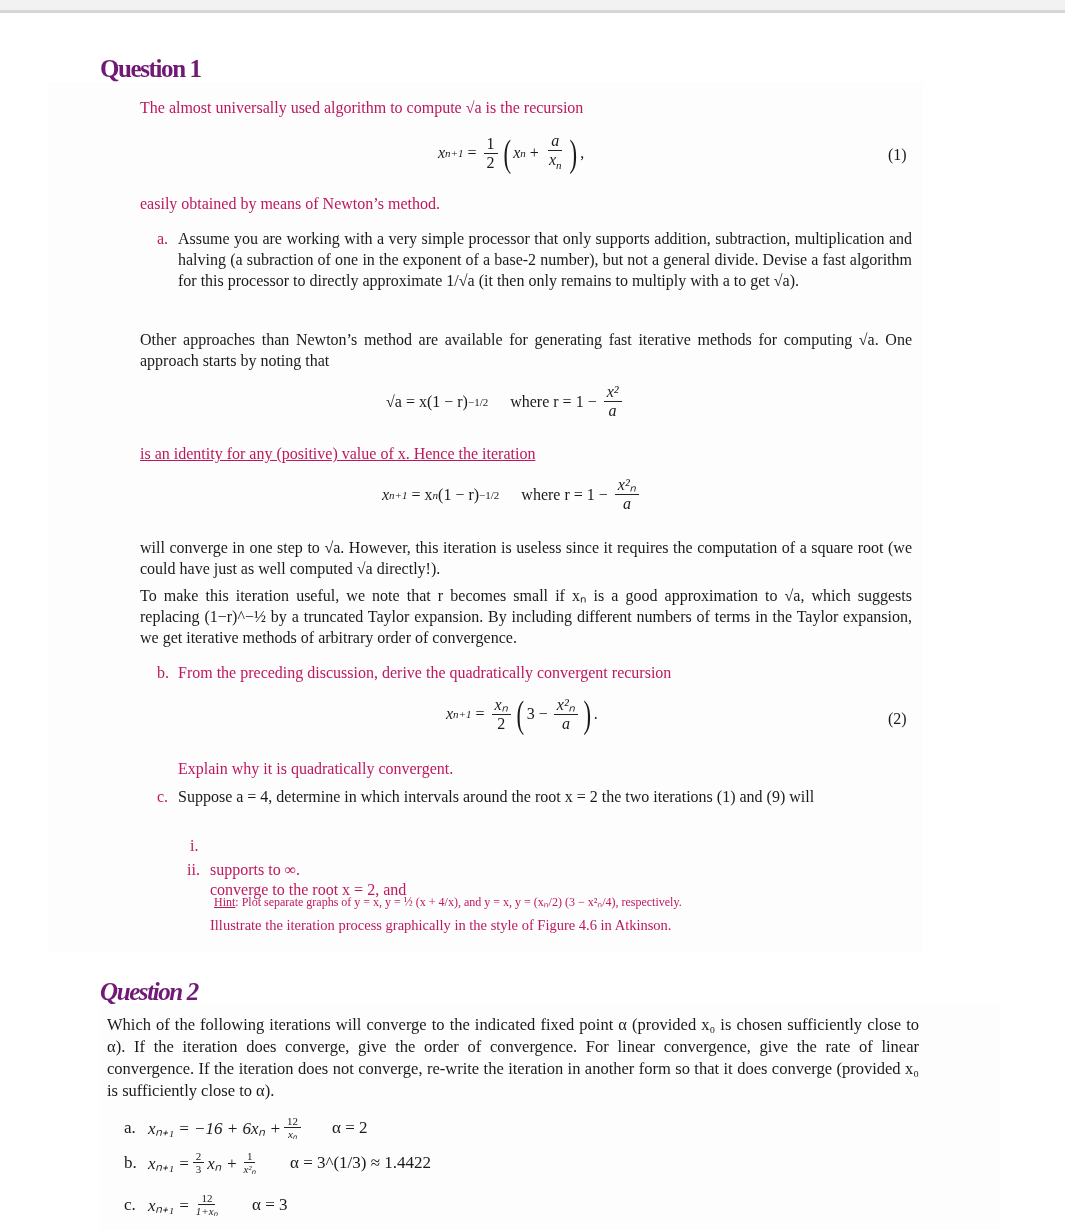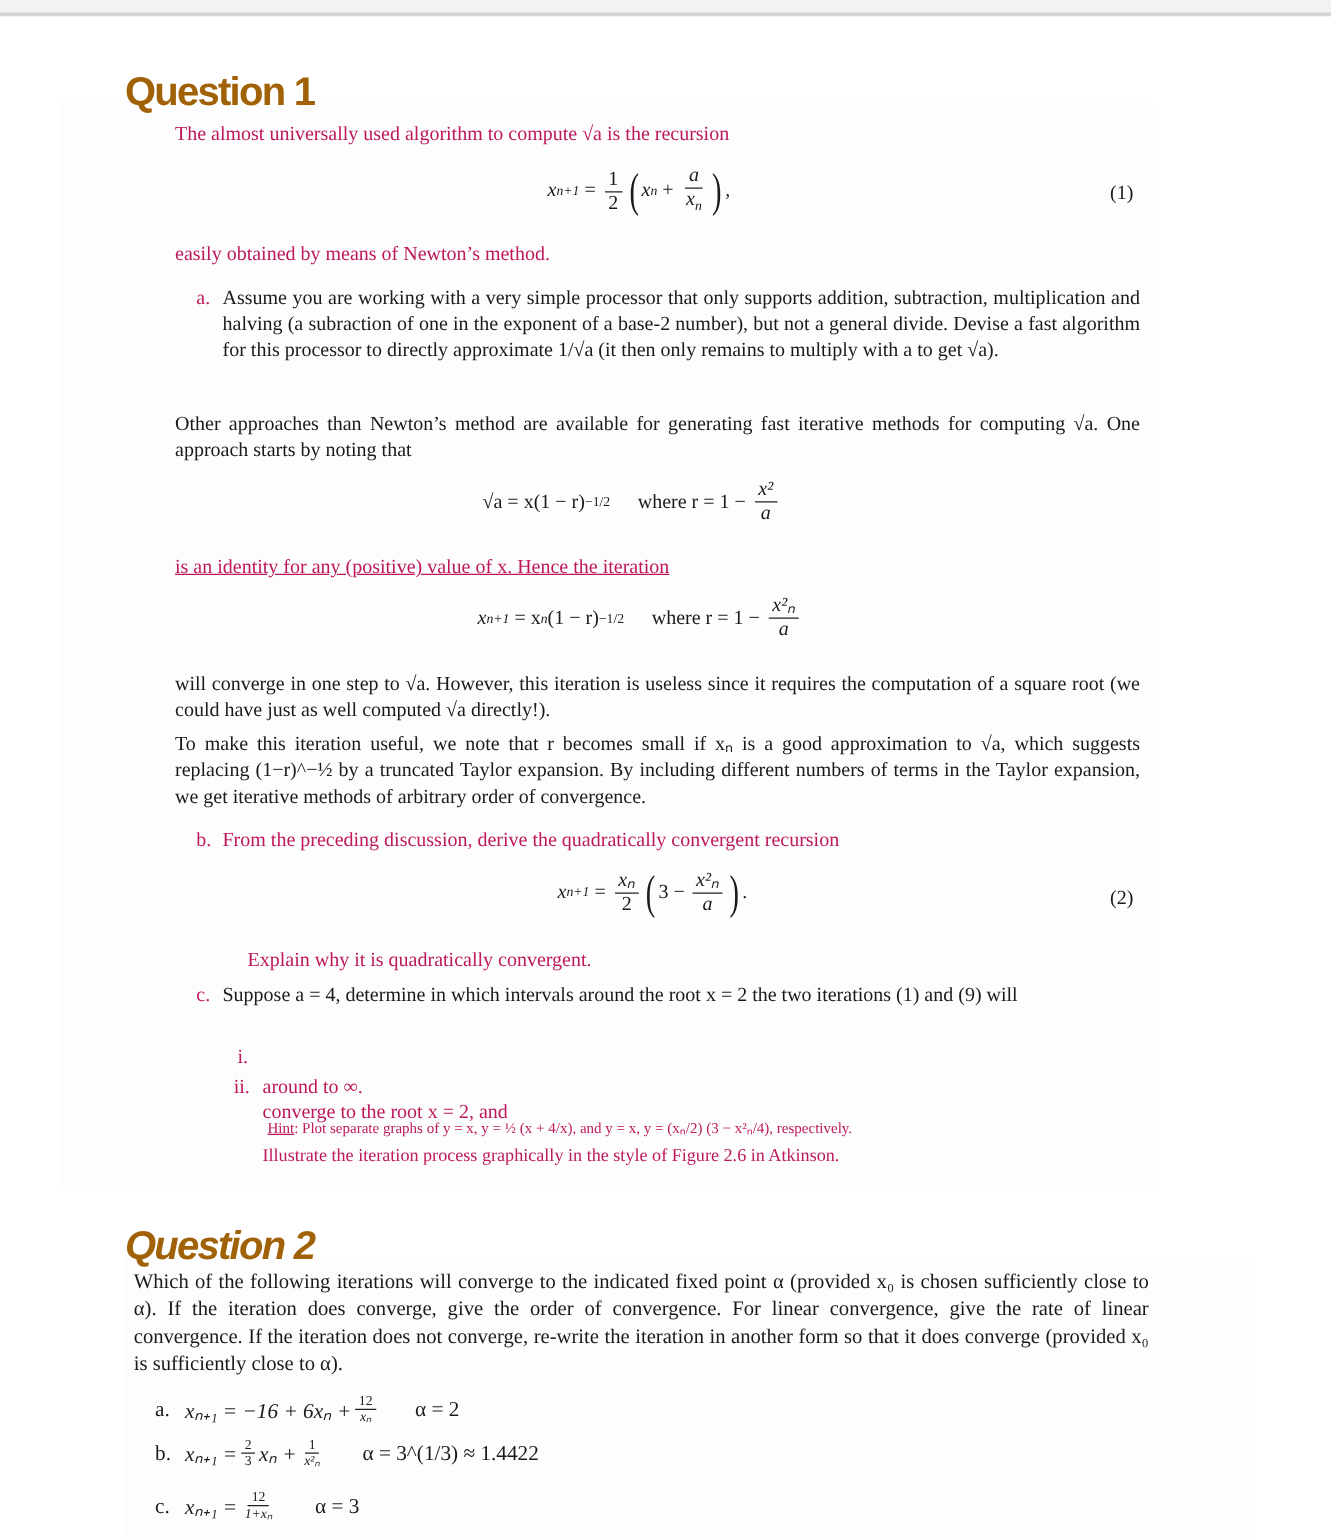--- a/index.html
+++ b/index.html
@@ -8,22 +8,22 @@
     background: #ffffff;
     font-family: "DejaVu Serif", "Liberation Serif", serif;
     color: #1a1a1a;
     position: relative;
   }
   .topbar {
     position: absolute; left: 0; top: 0; width: 1065px; height: 10px;
     background: #f2f2f2; border-bottom: 3px solid #d6d6d6;
   }
   .heading {
-    position: absolute; font-family: Liberation Sans, sans-serif;
-    font-weight: bold; font-size: 32px; letter-spacing: -1.4px; color: #a16207;
+    position: absolute; font-family: Liberation Serif, serif;
+    font-weight: bold; font-size: 25px; letter-spacing: -1.4px; color: #701a75;
   }
   .heading.q1 { left: 100px; top: 55px; }
   .heading.q2 { left: 100px; top: 978px; font-style: italic; }
   .panel { position: absolute; background: #fdfdfd; }
   .panel.q1 { left: 48px; top: 82px; width: 875px; height: 870px; }
   .panel.q2 { left: 100px; top: 1005px; width: 900px; height: 225px; }
   .txt {
     position: absolute; font-family: "Liberation Serif", serif;
     font-size: 16px; line-height: 21px; color: #be185d; white-space: nowrap;
   }
@@ -130,34 +130,34 @@
   <span style="margin-right:3px;">3 −</span>
   <span class="frac">
       <span class="num i">x²ₙ</span>
       <span class="den i">a</span>
     </span>
   <span class="paren">)</span>
   <span>.</span>
 </div>
 <div class="eqnum" style="left:888px;top:710px;">(2)</div>
 
-<div class="txt" style="left:178px;top:758px;margin-left:20px;">Explain why it is quadratically convergent.</div>
+<div class="txt" style="left:178px;top:758px;">Explain why it is quadratically convergent.</div>
 
 <div class="txt" style="left:157px;top:786px;">c.</div>
 <div class="para" style="left:178px;top:786px;width:734px;">Suppose a = 4, determine in which intervals around the root x = 2 the two iterations (1) and (9) will</div>
 
 <div class="txt" style="left:190px;top:835px;">i.</div>
 <div class="txt" style="left:210px;top:879px;text-align:right;">converge to the root x = 2, and</div>
 <div class="txt" style="left:187px;top:859px;">ii.</div>
-<div class="txt" style="left:210px;top:859px;">around to ∞.</div>
+<div class="txt" style="left:210px;top:859px;">supports to ∞.</div>
 
 <div class="txt" style="left:214px;top:892px;font-size:12px;">
   <span class="hint-u">Hint</span><span>: Plot separate graphs of y = x, y = ½ (x + 4/x), and y = x, y = (xₙ/2) (3 − x²ₙ/4), respectively.</span>
 </div>
-<div class="txt" style="left:210px;top:915px;font-size:14.5px;">Illustrate the iteration process graphically in the style of Figure 2.6 in Atkinson.</div>
+<div class="txt" style="left:210px;top:915px;font-size:14.5px;">Illustrate the iteration process graphically in the style of Figure 4.6 in Atkinson.</div>
 
 <div class="panel q2"></div>
 <div class="heading q2">Question 2</div>
 
 <div class="para" style="left:107px;top:1014px;width:812px;font-size:16.5px;line-height:22px;">Which of the following iterations will converge to the indicated fixed point α (provided x₀ is chosen sufficiently close to α). If the iteration does converge, give the order of convergence. For linear convergence, give the rate of linear convergence. If the iteration does not converge, re-write the iteration in another form so that it does converge (provided x₀ is sufficiently close to α).</div>
 
 <div class="q2eq" style="left:124px;top:1115px;">
   <span class="label">a.</span>
   <span class="i">xₙ₊₁ = −16 + 6xₙ +</span>
   <span class="frac small">

